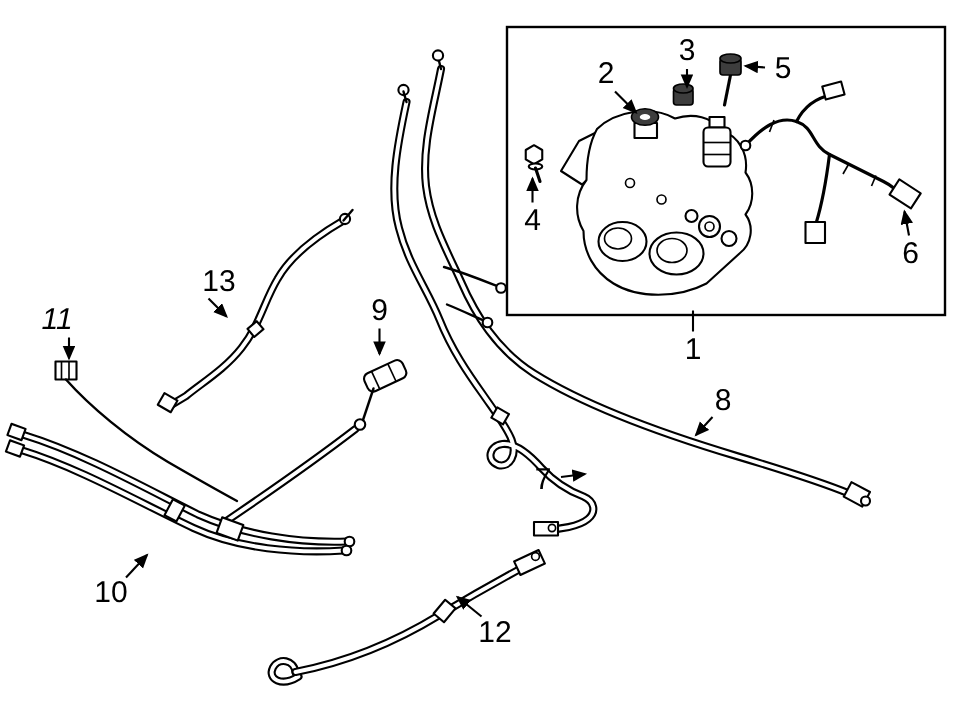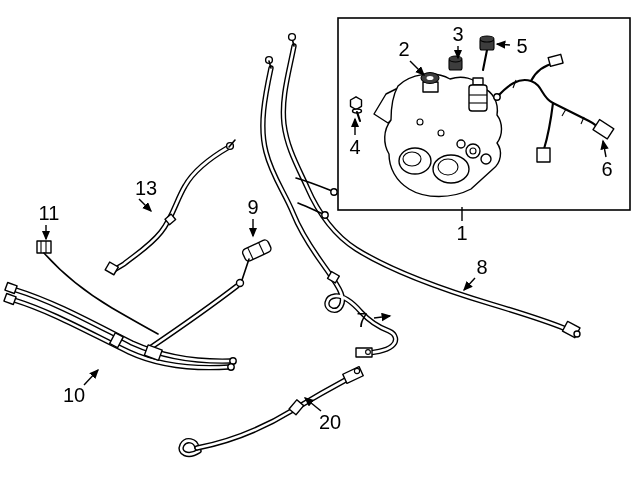--- a/index.html
+++ b/index.html
@@ -187,17 +187,17 @@
       <span class="callout" style="left: 462px; top: 233px;">1</span>
       <span class="callout" style="left: 404px; top: 49px;">2</span>
       <span class="callout" style="left: 458px; top: 34px;">3</span>
       <span class="callout" style="left: 355px; top: 147px;">4</span>
       <span class="callout" style="left: 522px; top: 46px;">5</span>
       <span class="callout" style="left: 607px; top: 169px;">6</span>
       <span class="callout" style="left: 362px; top: 320px;">7</span>
       <span class="callout" style="left: 482px; top: 267px;">8</span>
       <span class="callout" style="left: 253px; top: 207px;">9</span>
       <span class="callout" style="left: 74px; top: 395px; text-align: right;">10</span>
-      <span class="callout" style="left: 49px; top: 213px;">11</span>
-      <span class="callout" style="left: 330px; top: 422px;">20</span>
+      <span class="callout" style="left: 38px; top: 213px; font-style: italic;">11</span>
+      <span class="callout" style="left: 330px; top: 422px;">12</span>
       <span class="callout" style="left: 146px; top: 188px;">13</span>
     </div>
 </div>
 
 </body></html>

